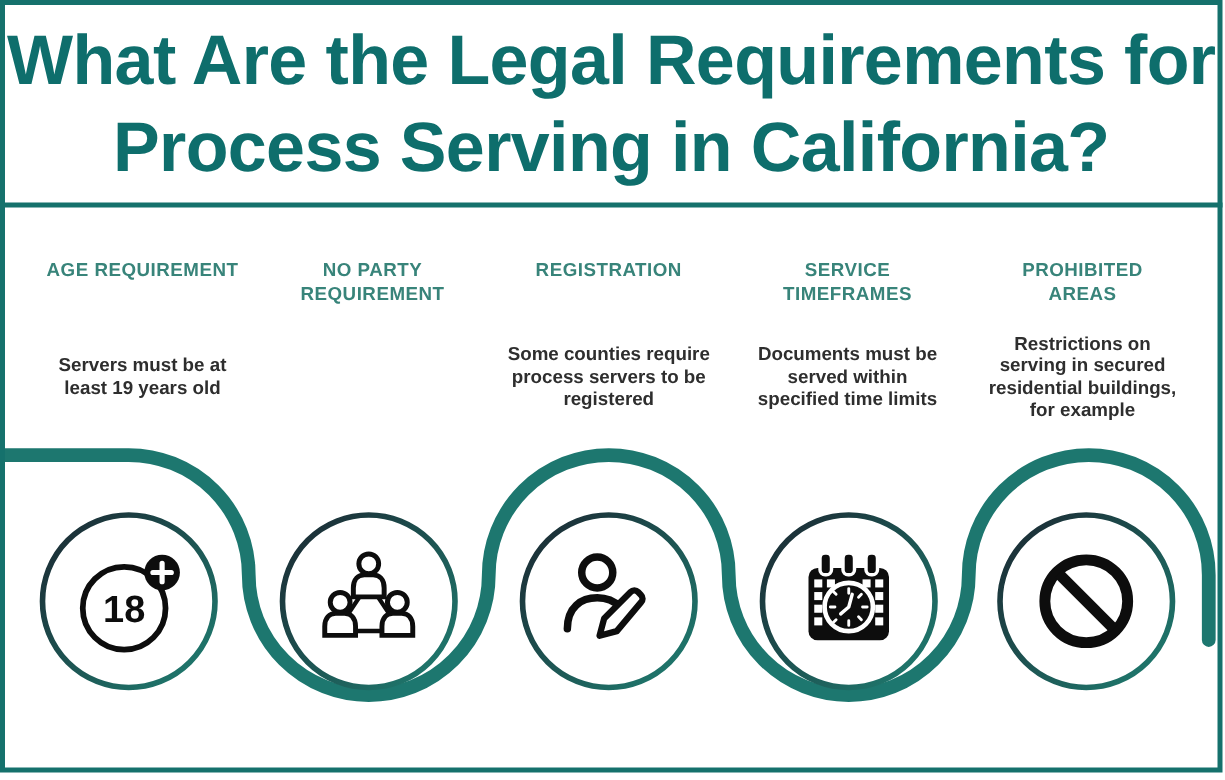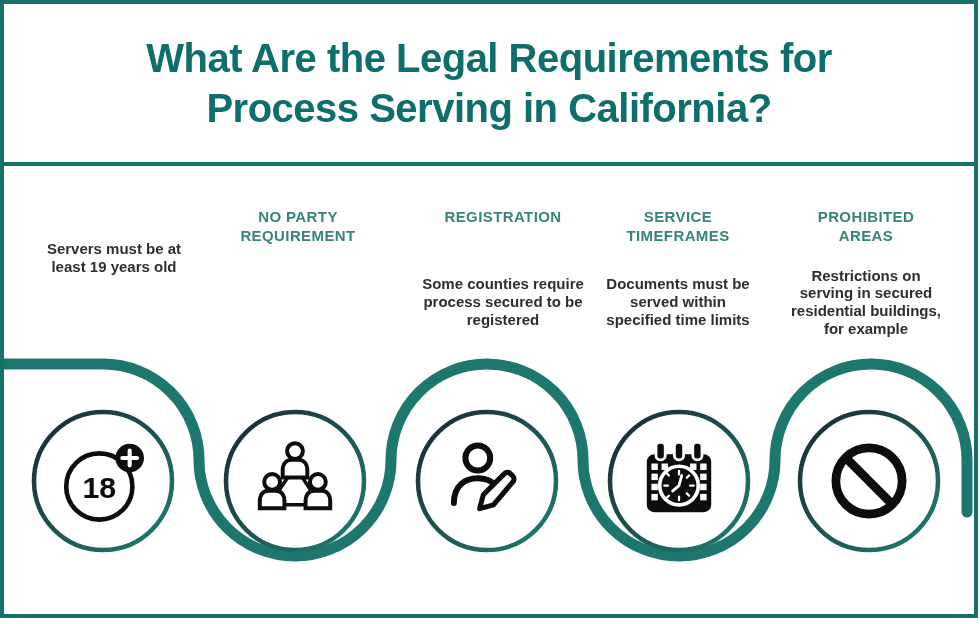--- a/index.html
+++ b/index.html
@@ -16,21 +16,21 @@
     border:4px solid #15716c;
     pointer-events:none;
   }
   .header{
     position:absolute;left:4px;top:4px;width:970px;height:158px;
     display:flex;align-items:center;justify-content:center;
   }
   .page-title{
     white-space:pre-line;
     text-align:center;
-    font-size:40px;line-height:1.25;font-weight:bold;
+    font-size:56px;line-height:1.25;font-weight:bold;
     letter-spacing:-0.5px;
     color:#0e6e6c;
   }
   .divider{
     position:absolute;left:0;top:162px;width:978px;height:4px;
     background:#15716c;
   }
   .col{
     position:absolute;top:208px;width:184px;height:150px;
     text-align:center;
@@ -58,34 +58,35 @@
 
 <div class="page">
 
   <div class="header">
     <div class="page-title">What Are the Legal Requirements for
 Process Serving in California?</div>
   </div>
   <div class="divider"></div>
 
   <div class="col" style="left:22px">
+    <div class="col-heading">AGE REQUIREMENT</div>
     <div class="col-bodywrap">
         <div class="col-body">Servers must be at
 least 19 years old</div>
       </div>
   </div>
   <div class="col" style="left:206px">
     <div class="col-heading">NO PARTY
 REQUIREMENT</div>
   </div>
-  <div class="col" style="left:411px">
+  <div class="col" style="left:395px">
     <div class="col-heading">REGISTRATION</div>
     <div class="col-bodywrap">
         <div class="col-body">Some counties require
-process secured to be
+process servers to be
 registered</div>
       </div>
   </div>
   <div class="col" style="left:586px">
     <div class="col-heading">SERVICE
 TIMEFRAMES</div>
     <div class="col-bodywrap">
         <div class="col-body">Documents must be
 served within
 specified time limits</div>

